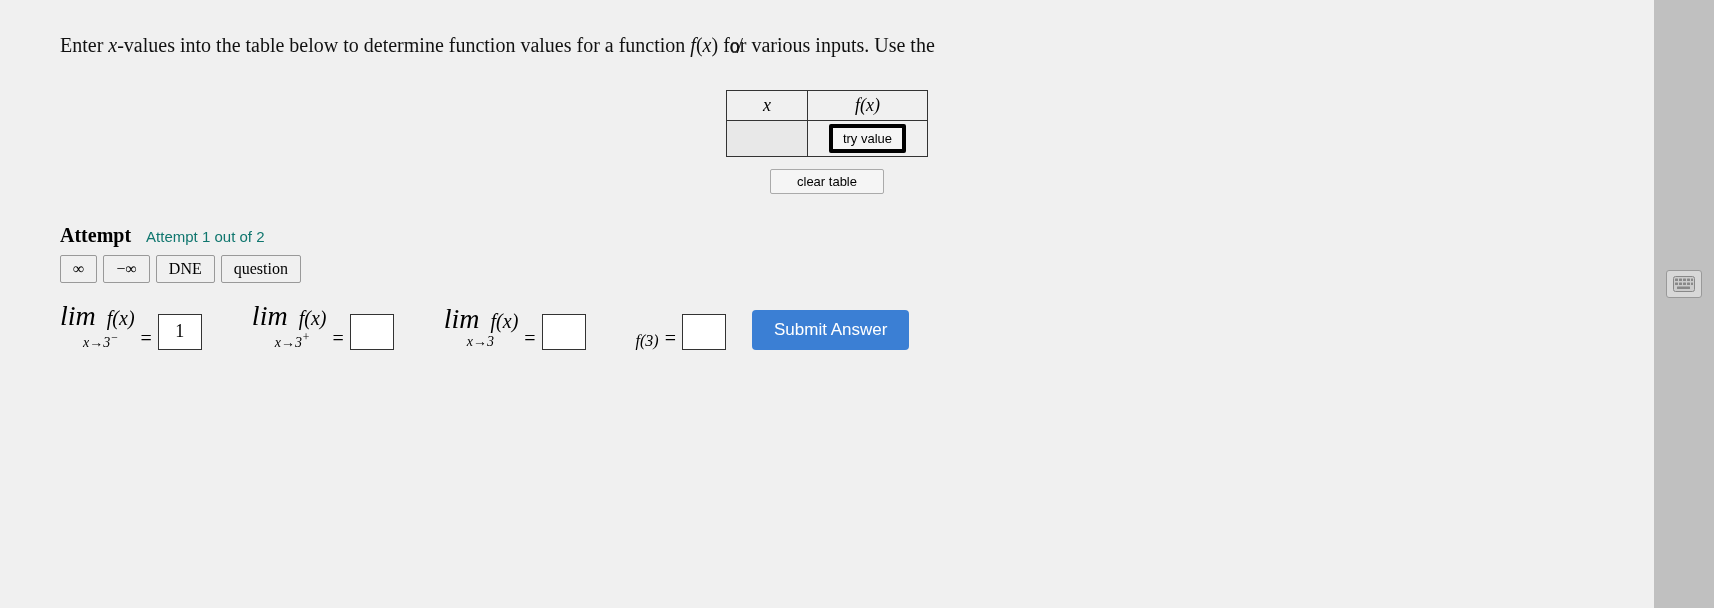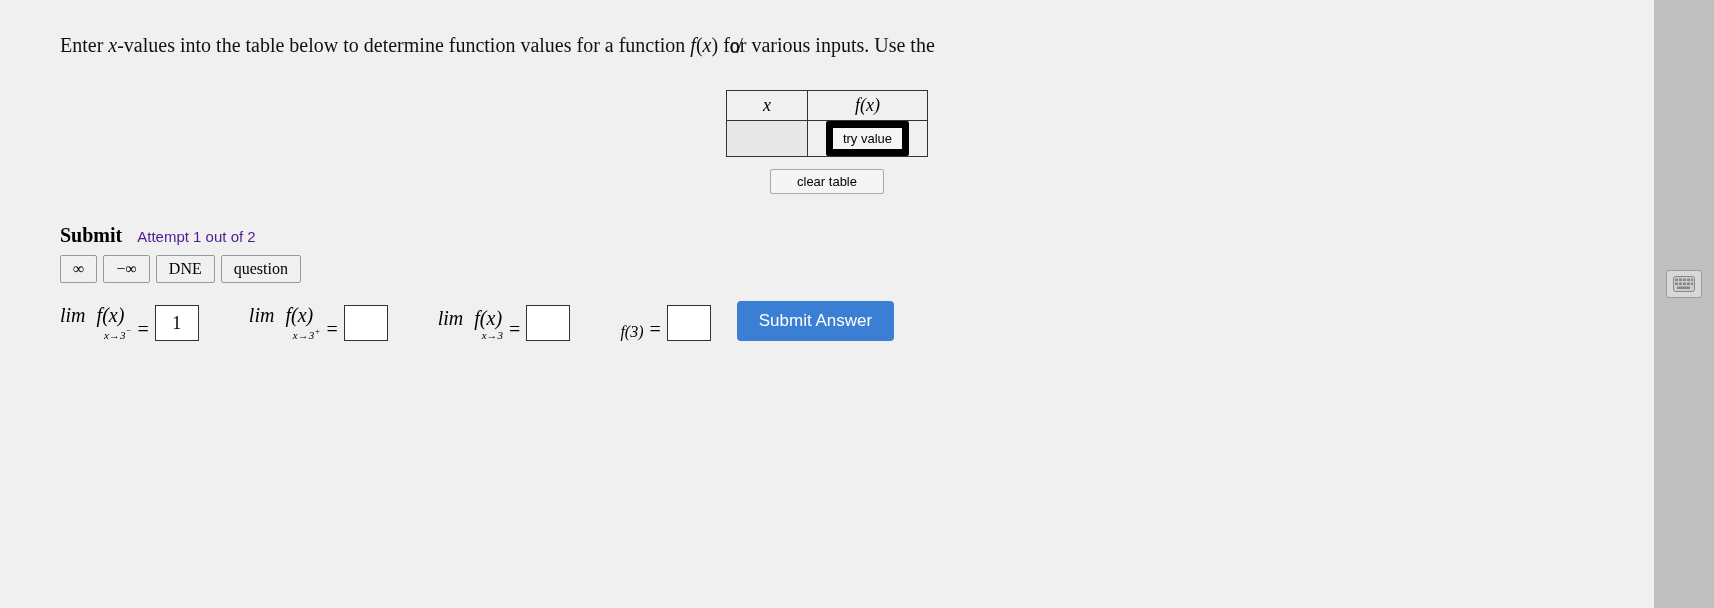--- a/index.html
+++ b/index.html
@@ -74,21 +74,21 @@
       background: #e8e8e8;
     }
     .fx-cell {
       width: 120px;
       height: 36px;
       text-align: center;
       vertical-align: middle;
     }
     .try-value-btn {
       display: inline-block;
-      border: 7px solid #000000;
+      border: 4px solid #000000;
       background: #f5f5f5;
       padding: 3px 10px;
       font-size: 13px;
       font-family: Arial, sans-serif;
       cursor: pointer;
       border-radius: 2px;
     }
     .clear-table-btn {
       display: inline-block;
       border: 1px solid #aaa;
@@ -106,21 +106,21 @@
     .answer-label {
       font-size: 20px;
       margin-bottom: 8px;
     }
     .answer-label strong {
       font-weight: bold;
     }
     .attempt-text {
       font-size: 15px;
       font-family: Arial, sans-serif;
-      color: #4c1d95;
+      color: #0f766e;
     }
     .special-values-row {
       display: flex;
       gap: 6px;
       margin-bottom: 18px;
       flex-wrap: wrap;
       align-items: center;
     }
     .special-btn {
       border: 1.5px solid #999;
@@ -144,27 +144,27 @@
     }
     .lim-expr {
       display: flex;
       flex-direction: column;
       align-items: flex-start;
       font-size: 18px;
       font-style: italic;
       line-height: 1.1;
     }
     .lim-word {
-      font-size: 20px;
+      font-size: 28px;
       font-style: italic;
     }
     .lim-sub {
-      font-size: 11px;
-      font-style: italic;
-      margin-left: 44px;
+      font-size: 14px;
+      font-style: italic;
+      margin-left: 23px;
       text-align: right;
     }
     .fx-lim {
       font-size: 20px;
       font-style: italic;
       margin-left: 4px;
     }
     .eq-sign {
       font-size: 20px;
       margin: 0 2px;
@@ -251,21 +251,21 @@
               </td>
             </tr>
           </tbody>
         </table>
         <button class="clear-table-btn">clear table</button>
       </div>
     </div>
 
     <div class="answer-section">
       <div class="answer-label">
-        <strong>Submit</strong>
+        <strong>Attempt</strong>
         &nbsp;
         <span class="attempt-text">Attempt 1 out of 2</span>
       </div>
 
       <div class="special-values-row">
         <button class="special-btn">∞</button>
         <button class="special-btn">−∞</button>
         <button class="special-btn">DNE</button>
         <button class="special-btn">question</button>
       </div>

